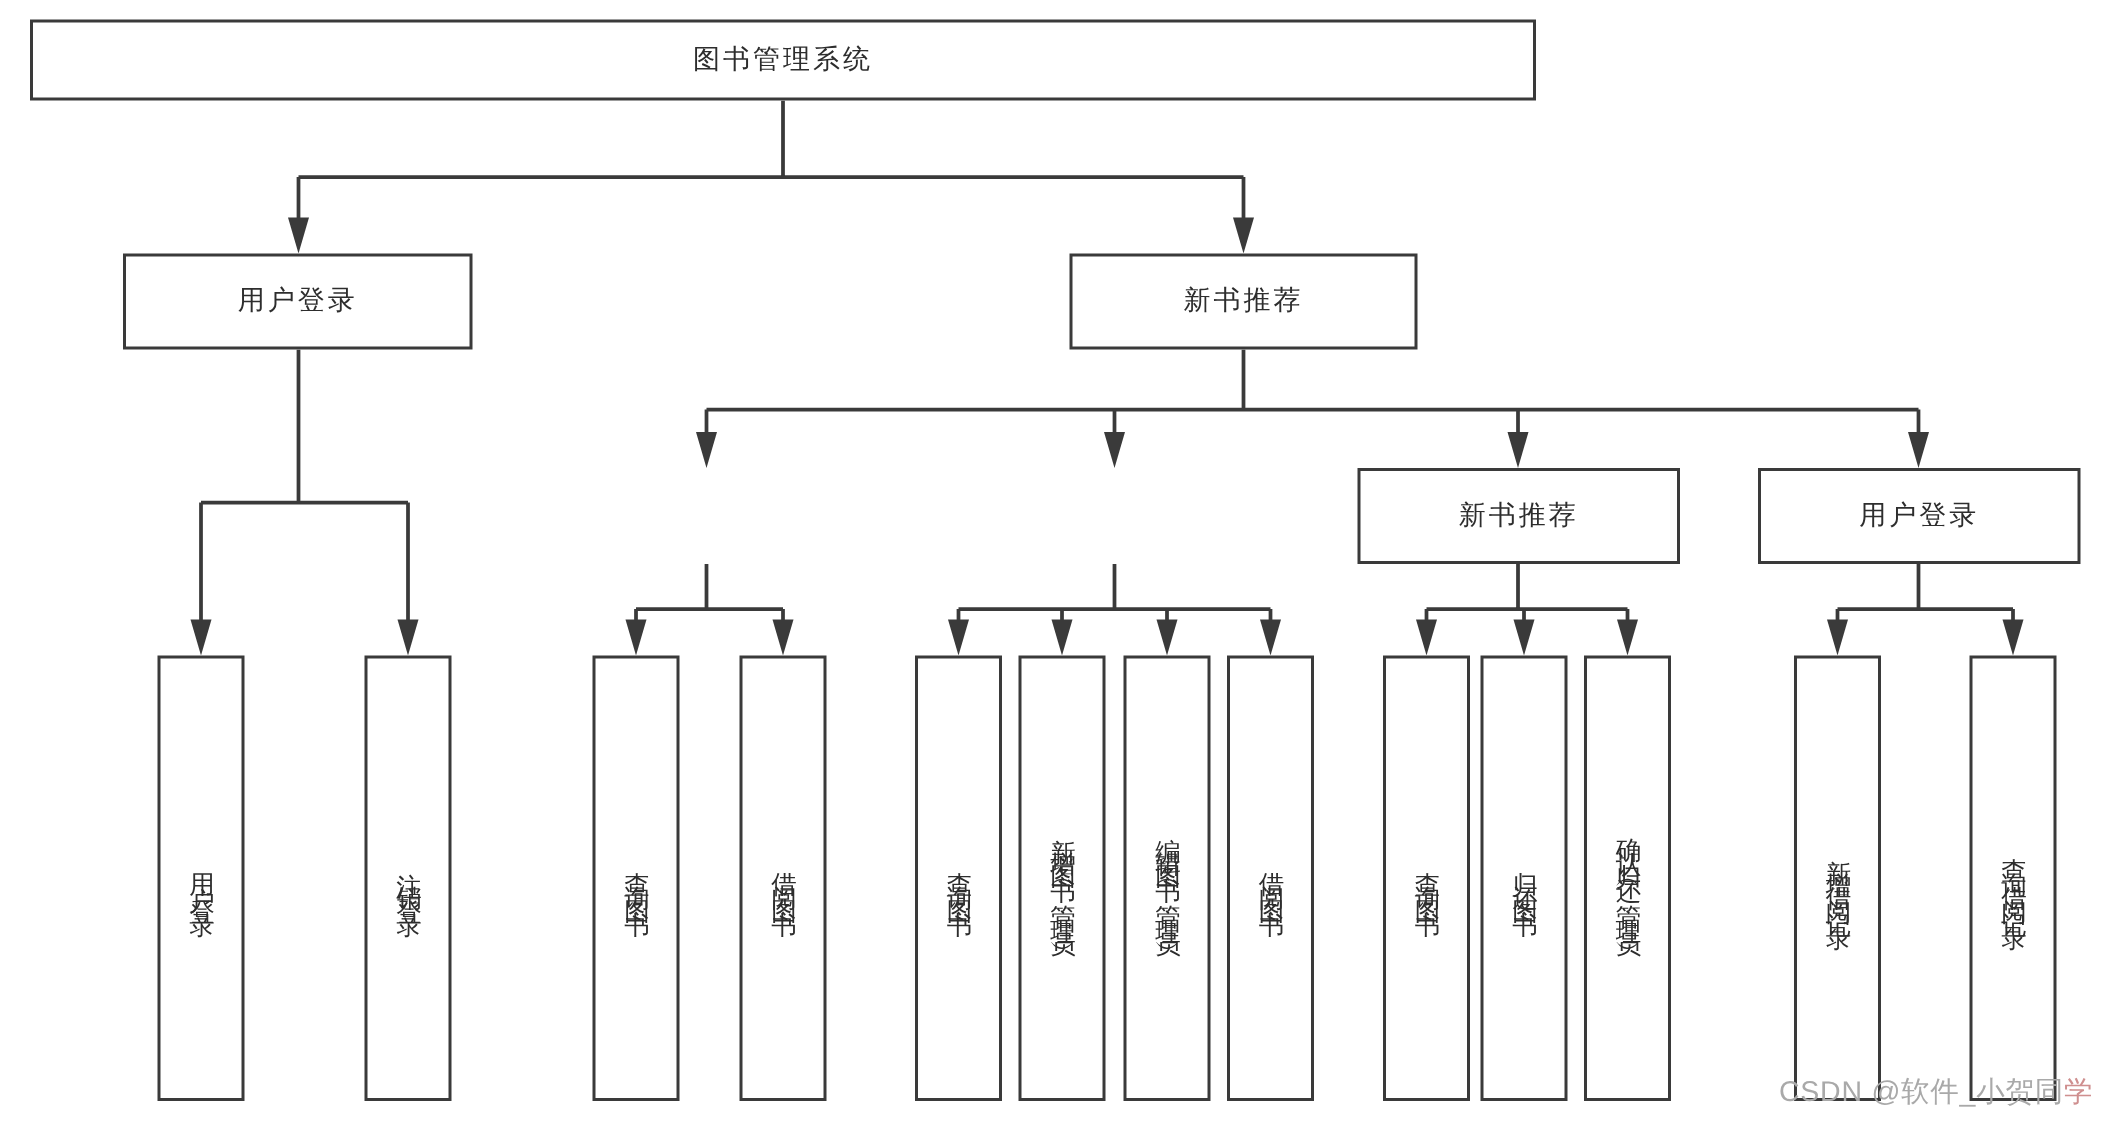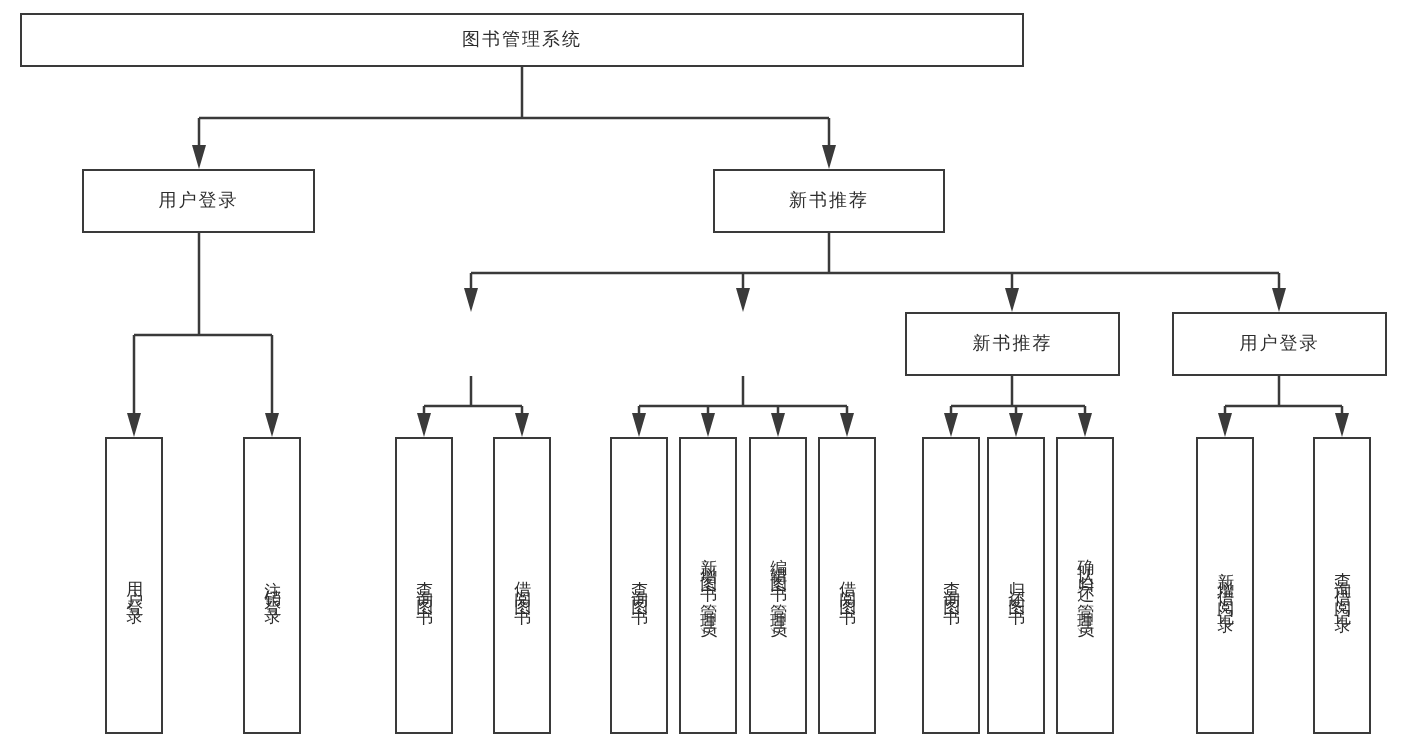--- a/index.html
+++ b/index.html
@@ -124,14 +124,15 @@
   <div class="node leaf" style="left:1056px;top:437px;width:58px;height:297px">
     <span class="vtext">确认归还（管理员）</span>
   </div>
   <div class="node leaf" style="left:1196px;top:437px;width:58px;height:297px">
     <span class="vtext">新增借阅记录</span>
   </div>
   <div class="node leaf" style="left:1313px;top:437px;width:58px;height:297px">
     <span class="vtext">查询借阅记录</span>
   </div>
 
+  <div class="watermark"><span>CSDN @软件_小贺同</span><span class="wm-tail">学</span></div>
 
 </div>
 
 </body></html>

